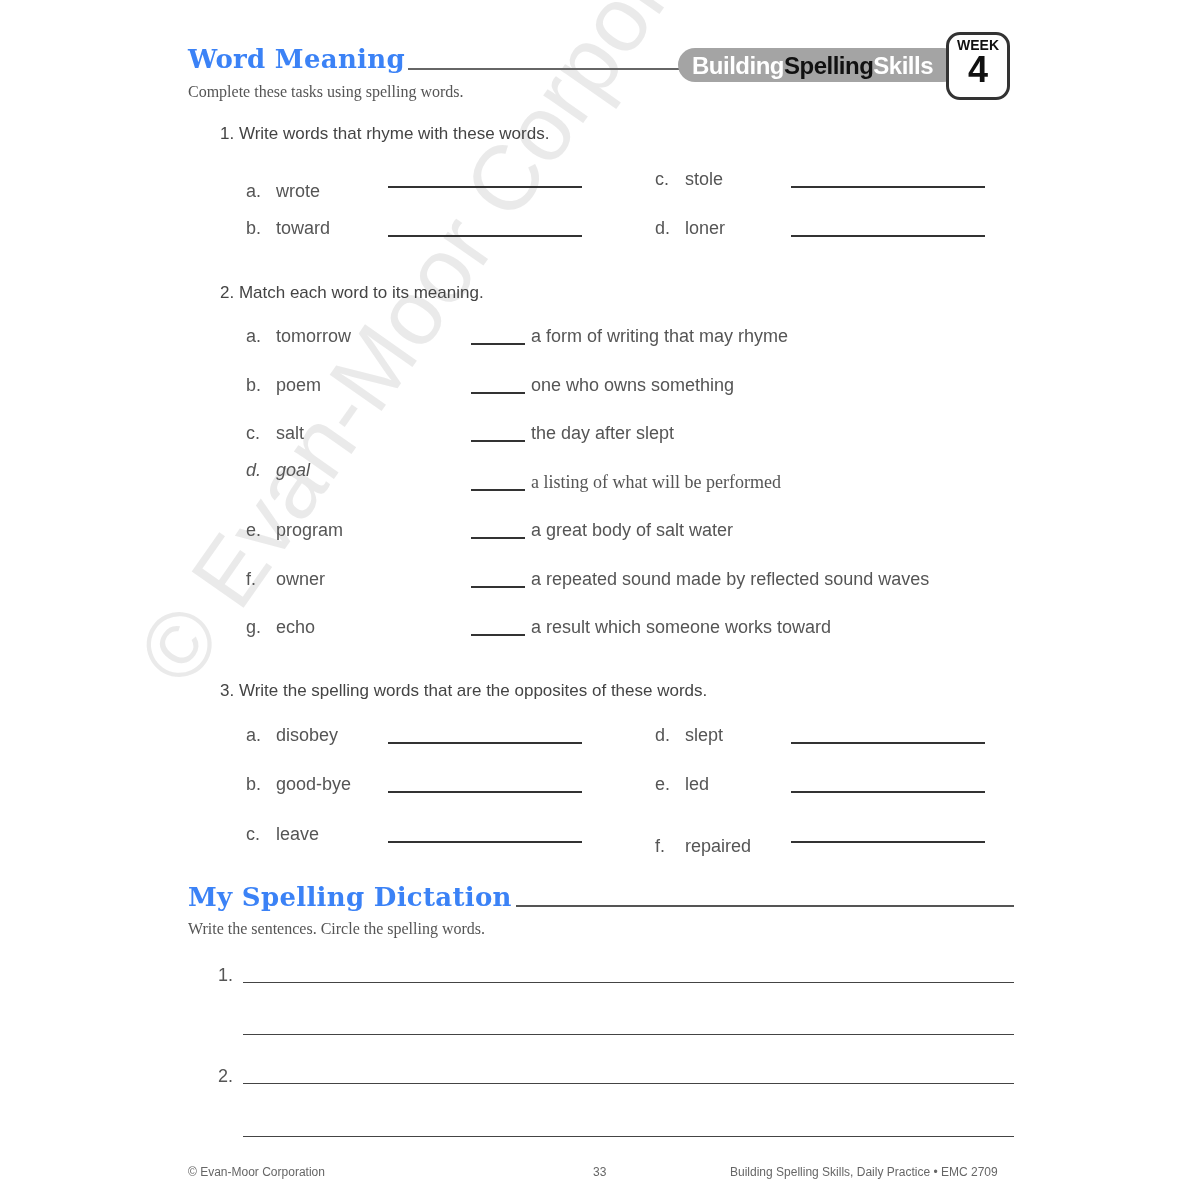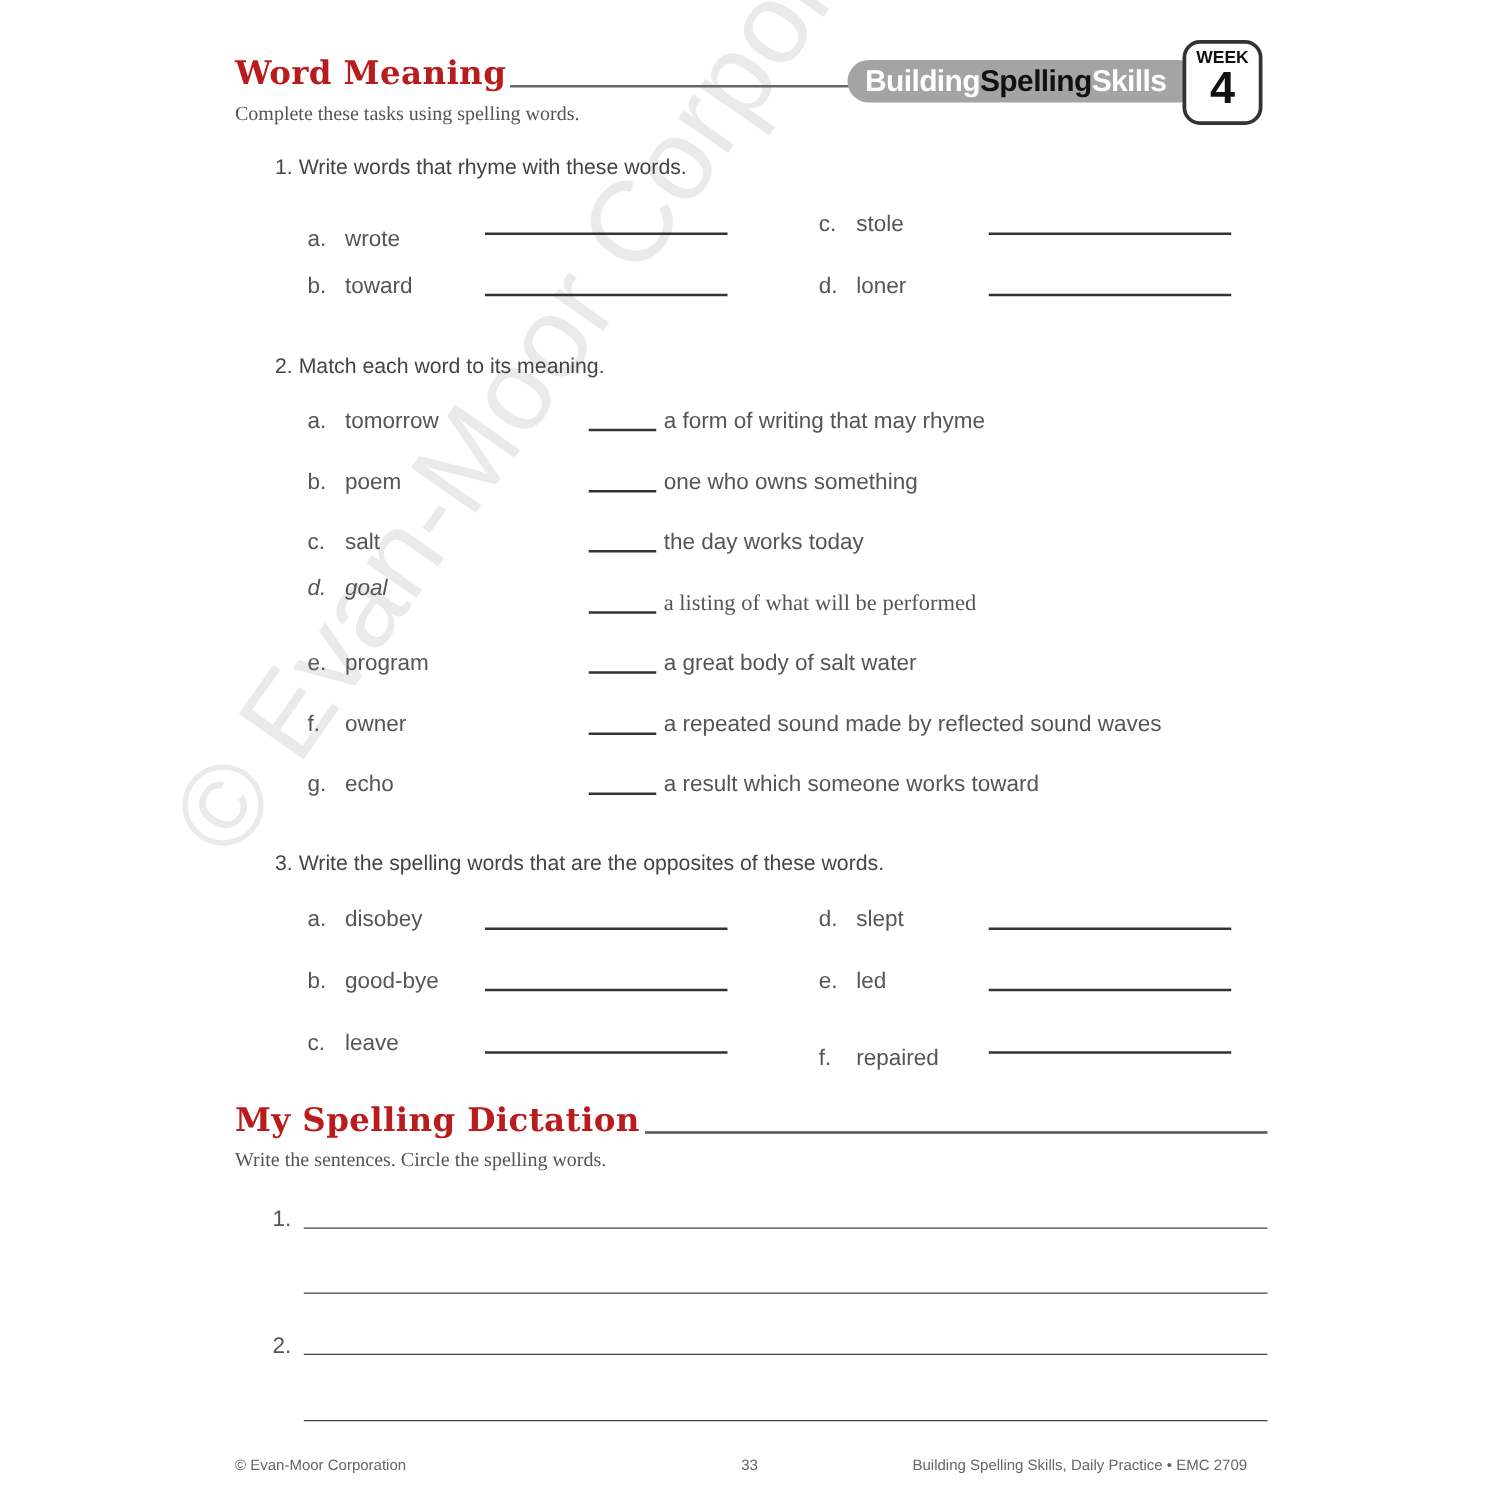--- a/index.html
+++ b/index.html
@@ -1,18 +1,18 @@
 <!DOCTYPE html>
 <html><head>
 <meta charset="utf-8">
 <style>
   html, body { margin: 0; padding: 0; background: #ffffff; }
   body { width: 1200px; height: 1200px; position: relative; overflow: hidden; font-family: "DejaVu Sans", sans-serif; color: #2a2a2a; }
   .abs { position: absolute; }
-  .serif-title { font-family: "DejaVu Serif", serif; font-weight: bold; font-size: 26px; color: #b91c1c; letter-spacing: 0.3px; }
+  .serif-title { font-family: "DejaVu Serif", serif; font-weight: bold; font-size: 26px; color: #3b82f6; letter-spacing: 0.3px; }
   .subtitle { font-family: "Liberation Serif", serif; font-size: 16px; color: #555; }
   .q { font-size: 17px; color: #444; font-family: "Liberation Sans", sans-serif; }
   .item { font-size: 18px; color: #555; font-family: "Liberation Sans", sans-serif; }
   .letter { display: inline-block; width: 30px; text-align: left; }
   .line { position: absolute; height: 0; border-top: 2px solid #333; }
   .thin { border-top: 1.5px solid #444; }
   .badge-pill { position: absolute; left: 678px; top: 48px; width: 282px; height: 34px; background: #a4a4a4; border-radius: 17px; }
   .badge-text { position: absolute; left: 692px; top: 52px; font-family: "Liberation Sans", sans-serif; font-weight: bold; font-size: 24px; letter-spacing: -0.5px; }
   .badge-text .w { color: #ffffff; }
   .badge-text .b { color: #111; font-family: "Liberation Sans Narrow", "Liberation Sans", sans-serif; }
@@ -55,21 +55,21 @@
 <div class="abs item" style="left:246px; top:326px;"><span class="letter">a.</span><span>tomorrow</span></div>
 <div class="line" style="left:471px; top:343px; width:54px;"></div>
 <div class="abs item" style="left:531px; top:326px;">a form of writing that may rhyme</div>
 
 <div class="abs item" style="left:246px; top:375px;"><span class="letter">b.</span><span>poem</span></div>
 <div class="line" style="left:471px; top:392px; width:54px;"></div>
 <div class="abs item" style="left:531px; top:375px;">one who owns something</div>
 
 <div class="abs item" style="left:246px; top:423px;"><span class="letter">c.</span><span>salt</span></div>
 <div class="line" style="left:471px; top:440px; width:54px;"></div>
-<div class="abs item" style="left:531px; top:423px;">the day works today</div>
+<div class="abs item" style="left:531px; top:423px;">the day after slept</div>
 
 <div class="abs item" style="left:246px; top:460px;font-style:italic;"><span class="letter">d.</span><span>goal</span></div>
 <div class="line" style="left:471px; top:489px; width:54px;"></div>
 <div class="abs item" style="left:531px; top:472px;font-family:Liberation Serif, serif;">a listing of what will be performed</div>
 
 <div class="abs item" style="left:246px; top:520px;"><span class="letter">e.</span><span>program</span></div>
 <div class="line" style="left:471px; top:537px; width:54px;"></div>
 <div class="abs item" style="left:531px; top:520px;">a great body of salt water</div>
 
 <div class="abs item" style="left:246px; top:569px;"><span class="letter">f.</span><span>owner</span></div>

